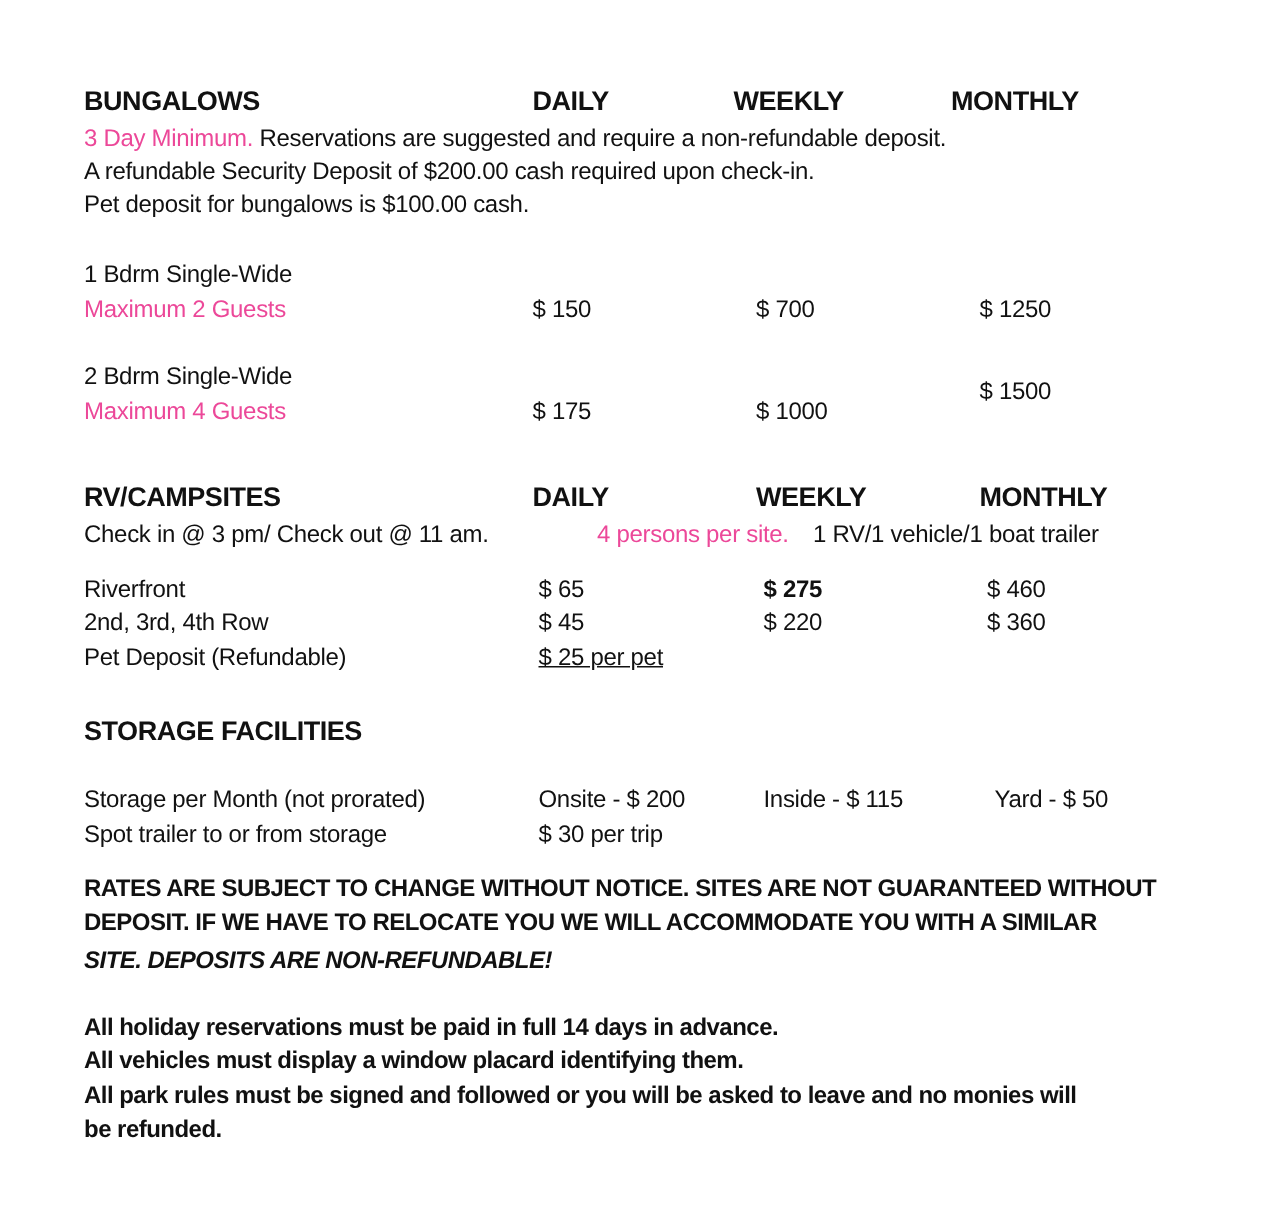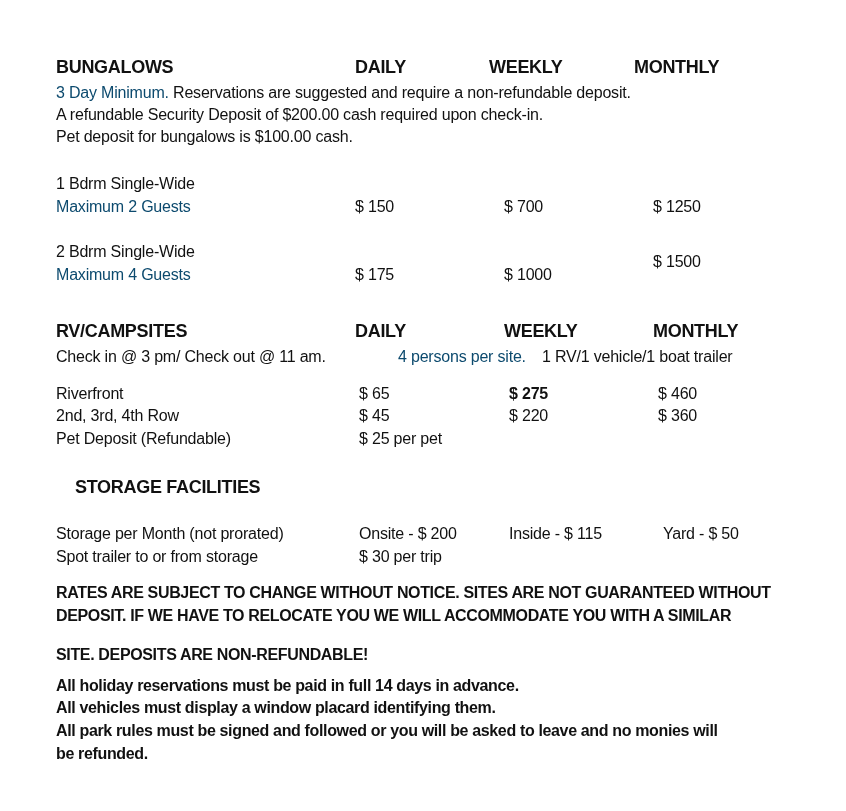--- a/index.html
+++ b/index.html
@@ -3,21 +3,21 @@
 <meta charset="utf-8">
 <style>
   html, body { margin: 0; padding: 0; background: #ffffff; }
   body {
     width: 846px; height: 811px; position: relative; overflow: hidden;
     font-family: "Liberation Sans", sans-serif; color: #111111;
   }
   .abs { position: absolute; white-space: nowrap; }
   .h { font-weight: bold; font-size: 18px; letter-spacing: -0.3px; }
   .t { font-size: 16px; letter-spacing: -0.2px; }
-  .red { color: #0c4a6e; text-align: right; }
+  .red { color: #ec4899; text-align: right; }
   .b { font-weight: bold; font-size: 16px; letter-spacing: -0.35px; }
 </style>
 </head>
 <body>
 
 <div class="abs h" style="left:56px;top:57px;">BUNGALOWS</div>
 <div class="abs h" style="left:355px;top:57px;">DAILY</div>
 <div class="abs h" style="left:489px;top:57px;">WEEKLY</div>
 <div class="abs h" style="left:634px;top:57px;">MONTHLY</div>
 
@@ -52,32 +52,32 @@
 <div class="abs t" style="left:359px;top:385px;">$ 65</div>
 <div class="abs t" style="left:509px;top:385px;font-weight:bold;">$ 275</div>
 <div class="abs t" style="left:658px;top:385px;">$ 460</div>
 
 <div class="abs t" style="left:56px;top:407px;text-align:center;">2nd, 3rd, 4th Row</div>
 <div class="abs t" style="left:359px;top:407px;">$ 45</div>
 <div class="abs t" style="left:509px;top:407px;">$ 220</div>
 <div class="abs t" style="left:658px;top:407px;">$ 360</div>
 
 <div class="abs t" style="left:56px;top:430px;">Pet Deposit (Refundable)</div>
-<div class="abs t" style="left:359px;top:430px;">$ 25 per pet</div>
+<div class="abs t" style="left:359px;top:430px;text-decoration:underline;">$ 25 per pet</div>
 
-<div class="abs h" style="left:56px;top:477px;margin-left:19px;">STORAGE FACILITIES</div>
+<div class="abs h" style="left:56px;top:477px;">STORAGE FACILITIES</div>
 
 <div class="abs t" style="left:56px;top:525px;">Storage per Month (not prorated)</div>
 <div class="abs t" style="left:359px;top:525px;">Onsite - $ 200</div>
 <div class="abs t" style="left:509px;top:525px;">Inside - $ 115</div>
 <div class="abs t" style="left:663px;top:525px;">Yard - $ 50</div>
 
 <div class="abs t" style="left:56px;top:548px;">Spot trailer to or from storage</div>
 <div class="abs t" style="left:359px;top:548px;">$ 30 per trip</div>
 
 <div class="abs b" style="left:56px;top:584px;">RATES ARE SUBJECT TO CHANGE WITHOUT NOTICE.  SITES ARE NOT GUARANTEED WITHOUT</div>
 <div class="abs b" style="left:56px;top:607px;">DEPOSIT.  IF WE HAVE TO RELOCATE YOU WE WILL ACCOMMODATE YOU WITH A SIMILAR</div>
-<div class="abs b" style="left:56px;top:646px;">SITE.  DEPOSITS ARE NON-REFUNDABLE!</div>
+<div class="abs b" style="left:56px;top:632px;font-style:italic;">SITE.  DEPOSITS ARE NON-REFUNDABLE!</div>
 
 <div class="abs b" style="left:56px;top:677px;">All holiday reservations must be paid in full 14 days in advance.</div>
 <div class="abs b" style="left:56px;top:699px;">All vehicles must display a window placard identifying them.</div>
 <div class="abs b" style="left:56px;top:722px;">All park rules must be signed and followed or you will be asked to leave and no monies will</div>
 <div class="abs b" style="left:56px;top:745px;">be refunded.</div>
 
 </body></html>

